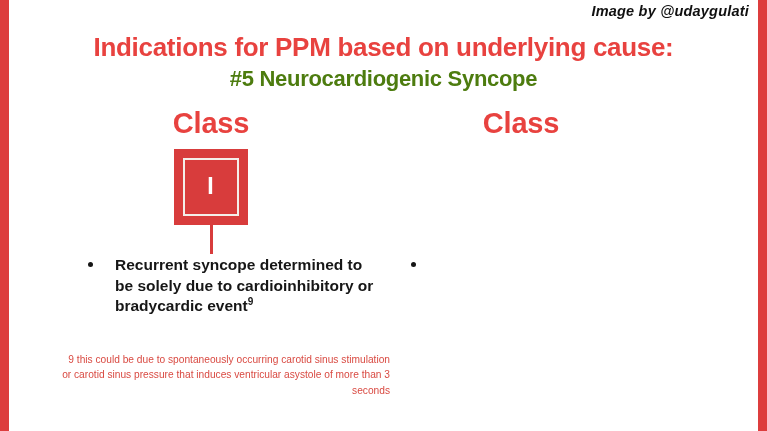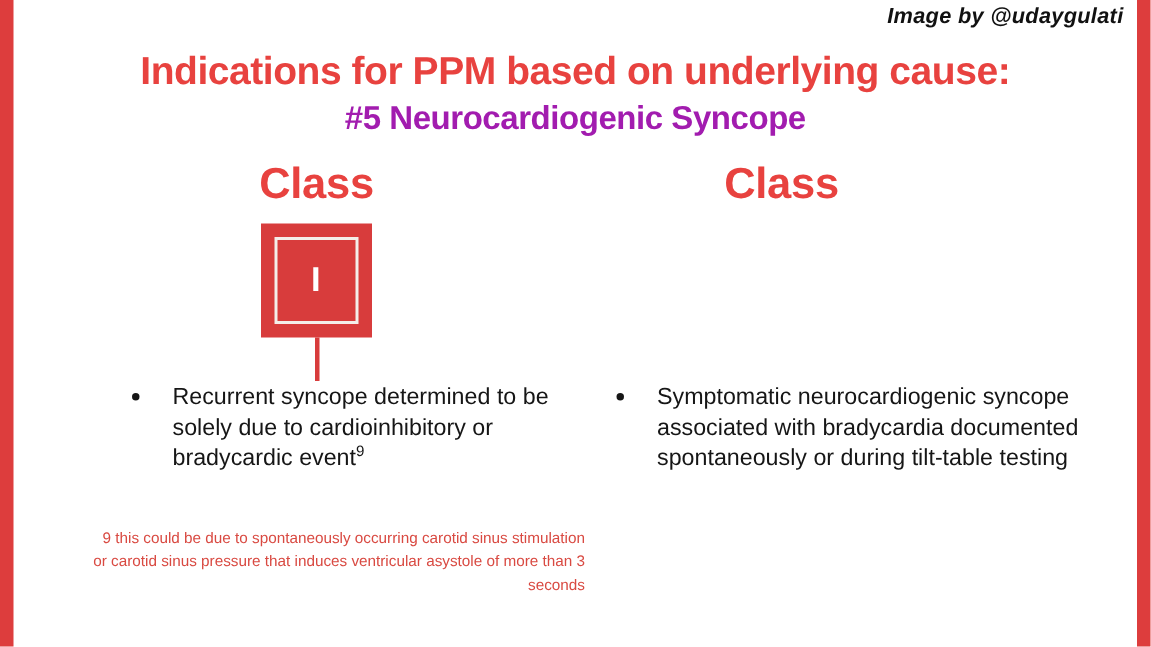--- a/index.html
+++ b/index.html
@@ -12,20 +12,21 @@
     background: #ffffff;
     font-family: "Liberation Sans", sans-serif;
     overflow: hidden;
   }
   #slide {
     position: relative;
     width: 767px;
     height: 431px;
     background: #ffffff;
     box-sizing: border-box;
+    border-radius: 25px;
   }
 
   
   .edge-bar {
     position: absolute;
     top: 0;
     width: 9px;
     height: 431px;
     background: #dd3d3d;
   }
@@ -57,21 +58,21 @@
     font-size: 26px;
     font-weight: bold;
     color: #e8423f;
     letter-spacing: -0.3px;
     line-height: 1.15;
     margin: 0;
   }
   #sub-title {
     font-size: 22px;
     font-weight: bold;
-    color: #a21caf;
+    color: #4d7c0f;
     letter-spacing: -0.3px;
     line-height: 1.2;
     margin: 3px 0 0 0;
   }
 
   
   .class-col {
     position: absolute;
     top: 108px;
     width: 180px;
@@ -130,20 +131,21 @@
 
   
   .bullets {
     position: absolute;
     list-style: none;
     margin: 0;
     padding: 0;
     font-size: 15.5px;
     line-height: 1.33;
     color: #161616;
+    font-weight: bold;
   }
   .bullets li {
     position: relative;
     padding-left: 33px;
     margin-bottom: 1px;
   }
   .bullets li .dot {
     position: absolute;
     left: 6px;
     top: 7px;
@@ -214,19 +216,18 @@
   <ul class="bullets" id="bullets-left">
     <li>
       <span class="dot"></span>
       <span>Recurrent syncope determined to be solely due to cardioinhibitory or bradycardic event</span><sup>9</sup>
     </li>
   </ul>
 
   <ul class="bullets" id="bullets-right">
     <li>
       <span class="dot"></span>
-      <span>Symptomatic neurocardiogenic syncope associated with bradycardia documented spontaneously or during tilt-table testing</span>
     </li>
   </ul>
 
   <div id="footnote">9 this could be due to spontaneously occurring carotid sinus stimulation or carotid sinus pressure that induces ventricular asystole of more than 3 seconds</div>
 
 </div>
 
 </body></html>

